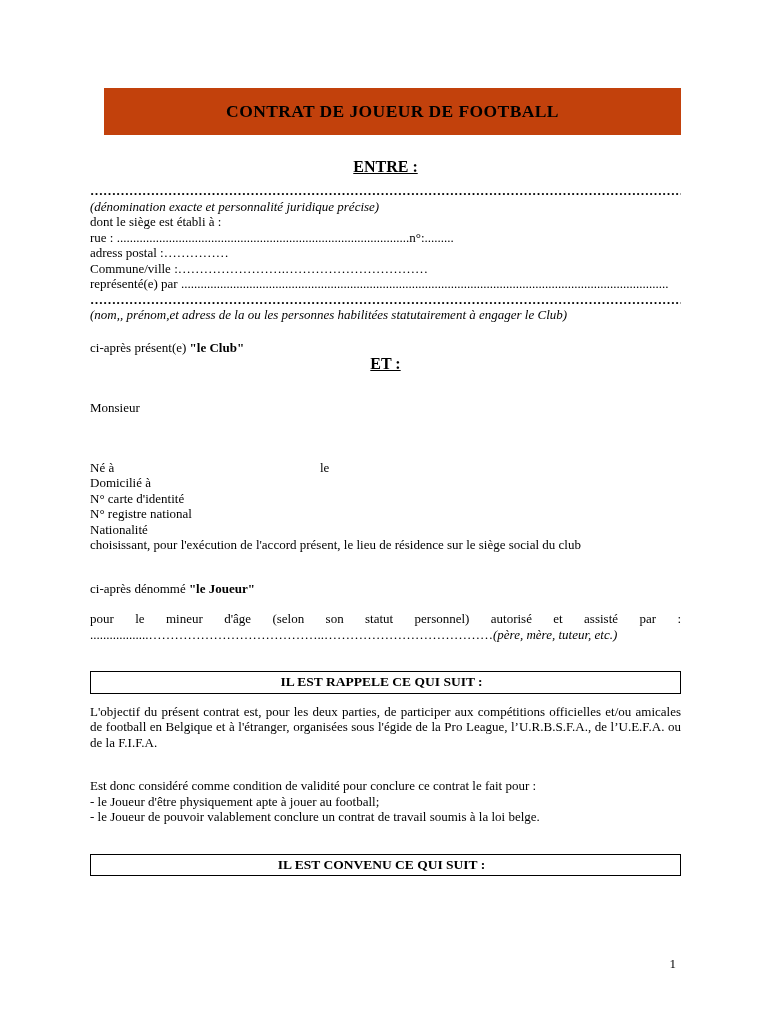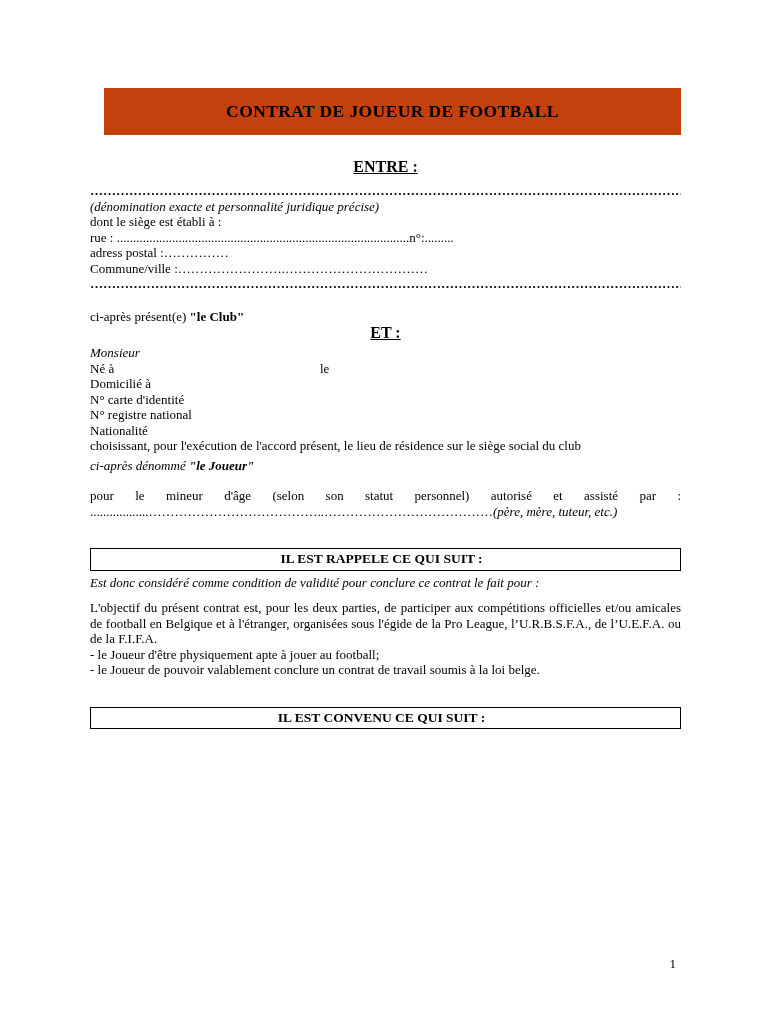--- a/index.html
+++ b/index.html
@@ -28,27 +28,27 @@
   .bold { font-weight: bold; }
   .italic { font-style: italic; }
   .para { margin: 0; text-align: justify; }
   .justify-last { text-align: justify; text-align-last: justify; }
   .boxed-heading {
     border: 1px solid #000;
     text-align: center; font-weight: bold;
     font-size: 13.5px;
     padding: 2px 8px 3px 0;
   }
-  .ne-line { position: relative; }
+  .ne-line { position: relative; margin-top: 44px; }
   .ne-le { position: absolute; left: 230px; top: 0; }
   .page-number { position: absolute; top: 956px; right: 92px; font-size: 13px; }
   .mt8  { margin-top: 8px; }
   .mt10 { margin-top: 10px; }
   .mt15 { margin-top: 15px; }
-  .mt16 { margin-top: 4px; font-style: italic; }
+  .mt16 { margin-top: 28px; }
   .mt17 { margin-top: 17px; }
   .mt18 { }
   .mt23 { margin-top: 23px; }
   .mt29 { margin-top: 29px; }
 </style>
 </head>
 <body>
 
 <div class="content">
 
@@ -59,21 +59,23 @@
   <div class="section-heading mt23">
     <span>ENTRE :</span>
   </div>
 
   <div class="line bold mt8">………………………………………………………………………………………………………………………………………………</div>
   <div class="line italic">(dénomination exacte et personnalité juridique précise)</div>
   <div class="line">dont le siège est établi à :</div>
   <div class="line">rue : ..........................................................................................n°:.........</div>
   <div class="line">adress postal :……………</div>
   <div class="line">Commune/ville :…………………….……………………………</div>
+  <div class="line">représenté(e) par ......................................................................................................................................................</div>
   <div class="line bold">………………………………………………………………………………………………………………………………………………</div>
+  <div class="line italic">(nom,, prénom,et adress de la ou les personnes habilitées statutairement à engager le Club)</div>
 
   <div class="line mt17">
     <span>ci-après présent(e) </span><span class="bold">"le Club"</span>
   </div>
 
   <div class="section-heading mt18">
     <span>ET :</span>
   </div>
 
   <div class="line mt16">Monsieur</div>
@@ -93,23 +95,23 @@
 
   <div class="justify-last mt15">pour le mineur d'âge (selon son statut personnel) autorisé et assisté par :</div>
   <div class="line">
     <span>..................…………………………………..…………………………………</span><span class="italic">(père, mère, tuteur, etc.)</span>
   </div>
 
   <div class="boxed-heading mt29">
     <span>IL EST RAPPELE CE QUI SUIT :</span>
   </div>
 
+  <p class="para mt10">L'objectif du présent contrat est, pour les deux parties, de participer aux compétitions officielles et/ou amicales de football en Belgique et à l'étranger, organisées sous l'égide de la Pro League, l’U.R.B.S.F.A., de l’U.E.F.A. ou de la F.I.F.A.</p>
+
   <p class="para mt16">Est donc considéré comme condition de validité pour conclure ce contrat le fait pour :</p>
-
-  <p class="para mt10">L'objectif du présent contrat est, pour les deux parties, de participer aux compétitions officielles et/ou amicales de football en Belgique et à l'étranger, organisées sous l'égide de la Pro League, l’U.R.B.S.F.A., de l’U.E.F.A. ou de la F.I.F.A.</p>
   <div class="line">- le Joueur d'être physiquement apte à jouer au  football;</div>
   <div class="line">- le Joueur de pouvoir valablement conclure un contrat de travail soumis à la loi belge.</div>
 
   <div class="boxed-heading mt29">
     <span>IL EST CONVENU CE QUI SUIT :</span>
   </div>
 
 </div>
 
 <div class="page-number">1</div>

